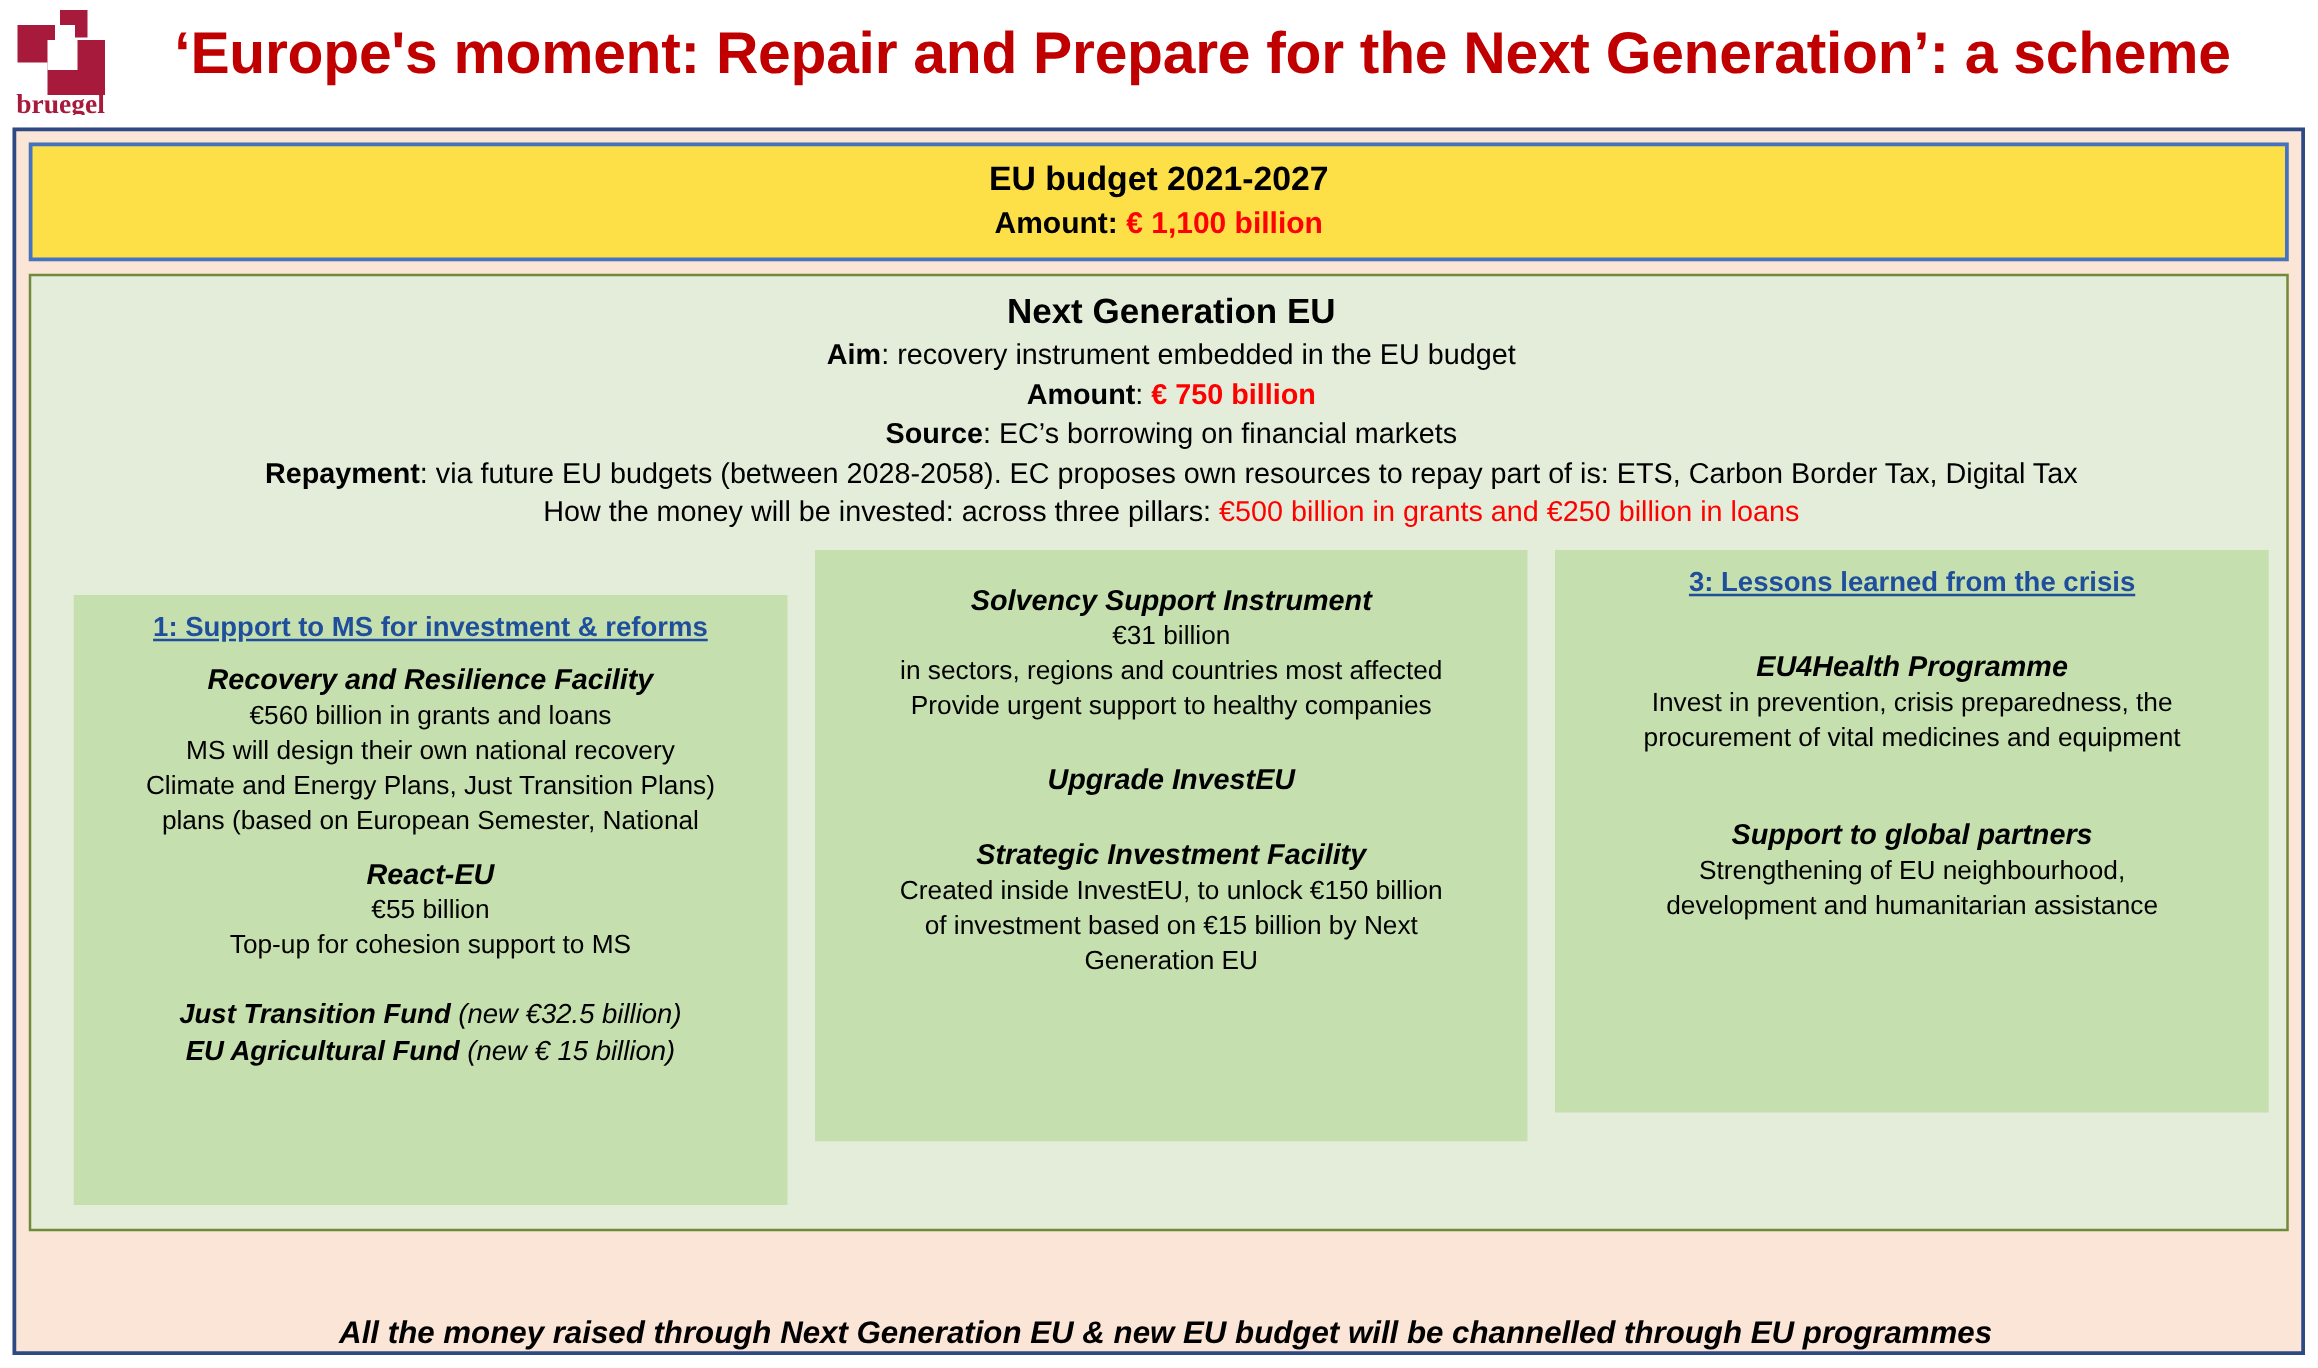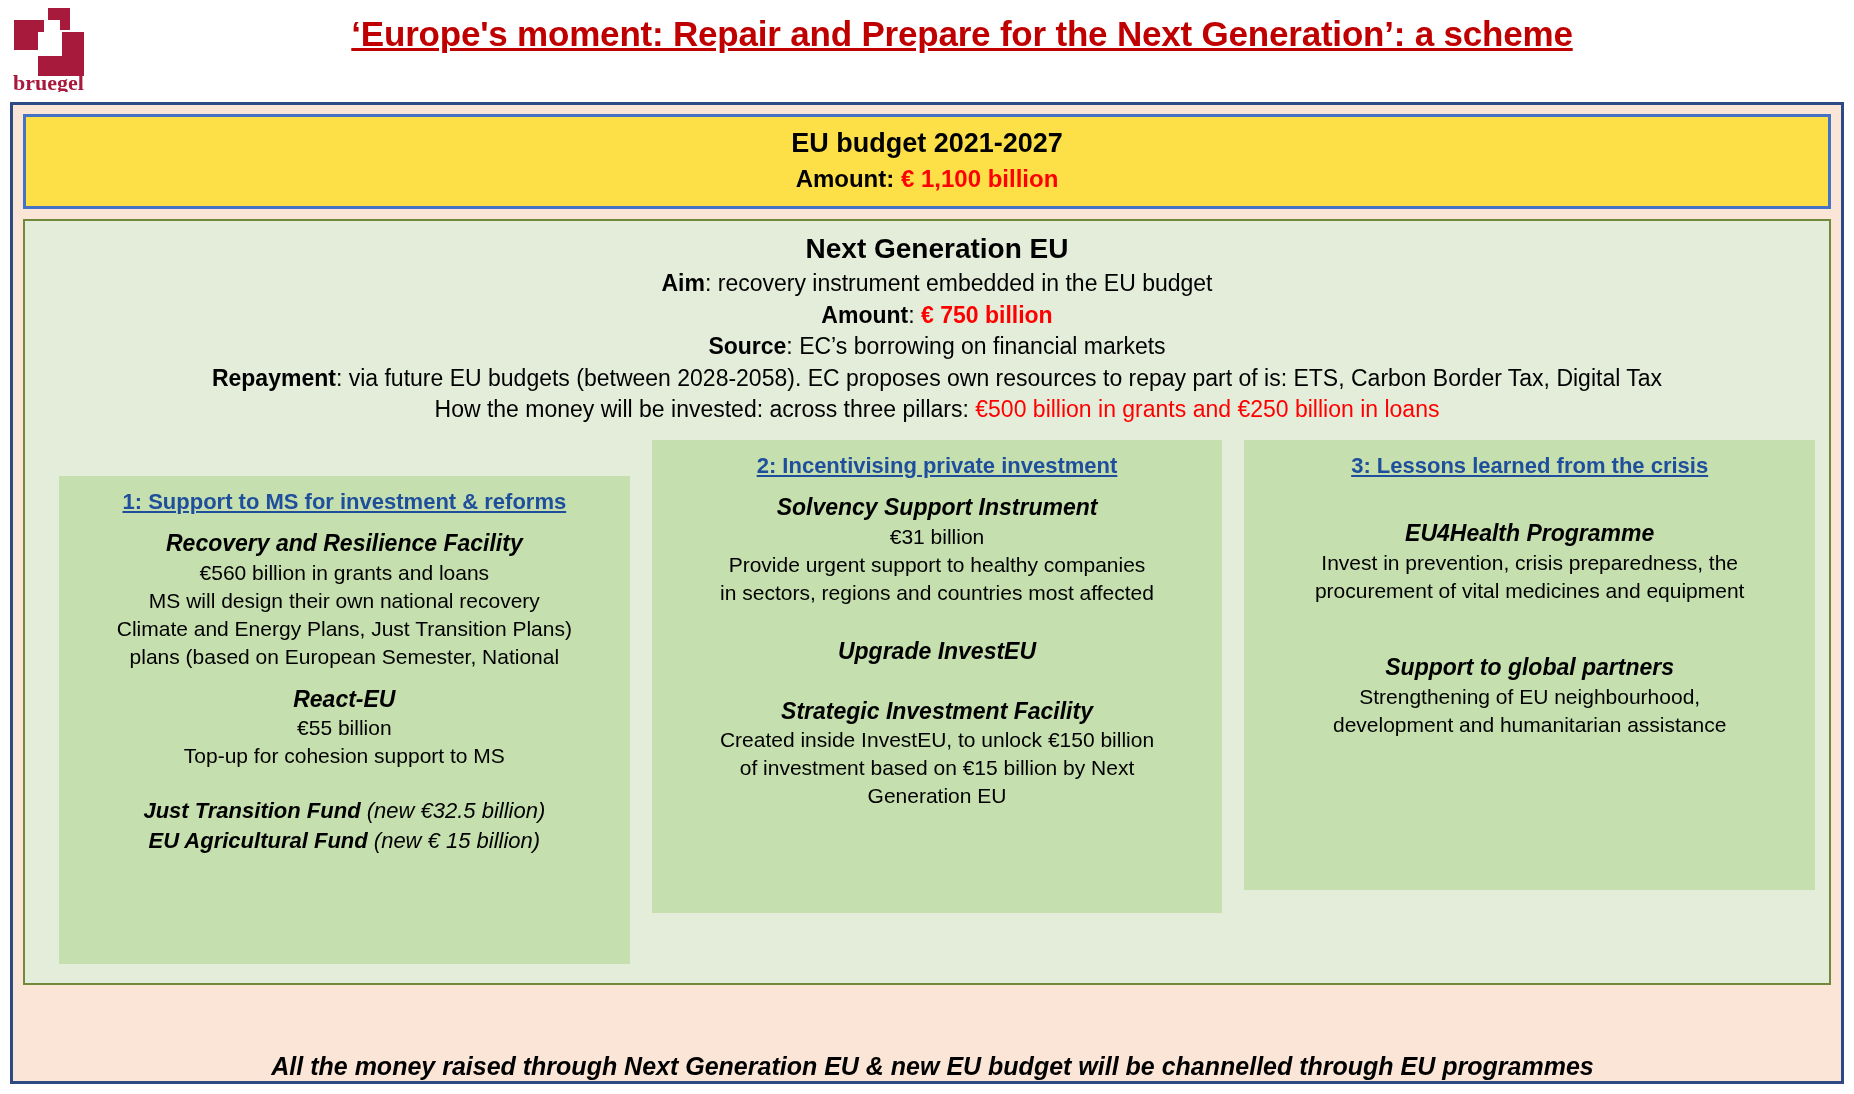--- a/index.html
+++ b/index.html
@@ -16,25 +16,24 @@
   .logo {
     position: absolute; left: 12px; top: 6px;
     width: 86px; height: 86px;
   }
   .logo svg { display:block; }
 
   .doc-title {
     position: absolute; left: 110px; top: 14px; right: 40px;
     text-align: center;
     color: #C00000;
-    font-size: 35px;
+    font-size: 47px;
     font-weight: bold;
     letter-spacing: -0.2px;
     white-space: nowrap;
-    text-decoration: underline;
   }
 
   
   .frame {
     position: absolute; left: 10px; top: 102px;
     width: 1834px; height: 982px;
     background: #FBE5D6;
     border: 3px solid #2E4A84;
   }
 
@@ -219,26 +218,25 @@
 
           <div class="fund-line">
             <span class="name">Just Transition Fund</span><span class="amt"> (new €32.5 billion)</span>
           </div>
           <div class="fund-line">
             <span class="name">EU Agricultural Fund</span><span class="amt"> (new € 15 billion)</span>
           </div>
         </div>
 
         <div class="pillar p2">
-          <div class="pillar-head">2: Incentivising private investment</div>
 
           <div class="sub-title">Solvency Support Instrument</div>
           <div class="body-line">€31 billion</div>
+          <div class="body-line">in sectors, regions and countries most affected</div>
           <div class="body-line">Provide urgent support to healthy companies</div>
-          <div class="body-line">in sectors, regions and countries most affected</div>
 
           <div class="spacer-sm"></div>
           <div class="sub-title">Upgrade InvestEU</div>
 
           <div class="spacer-sm"></div>
           <div class="sub-title">Strategic Investment Facility</div>
           <div class="body-line">Created inside InvestEU, to unlock €150 billion</div>
           <div class="body-line">of investment based on €15 billion by Next</div>
           <div class="body-line">Generation EU</div>
         </div>

